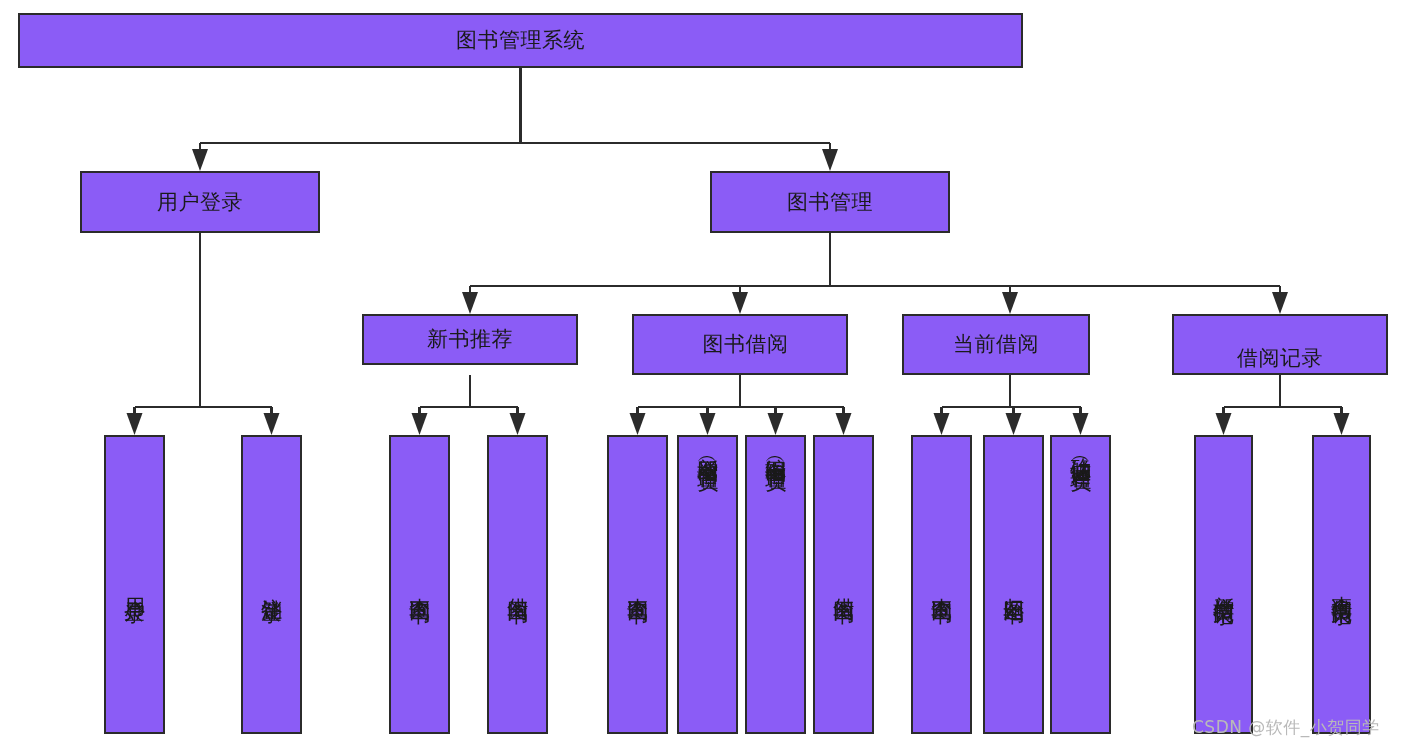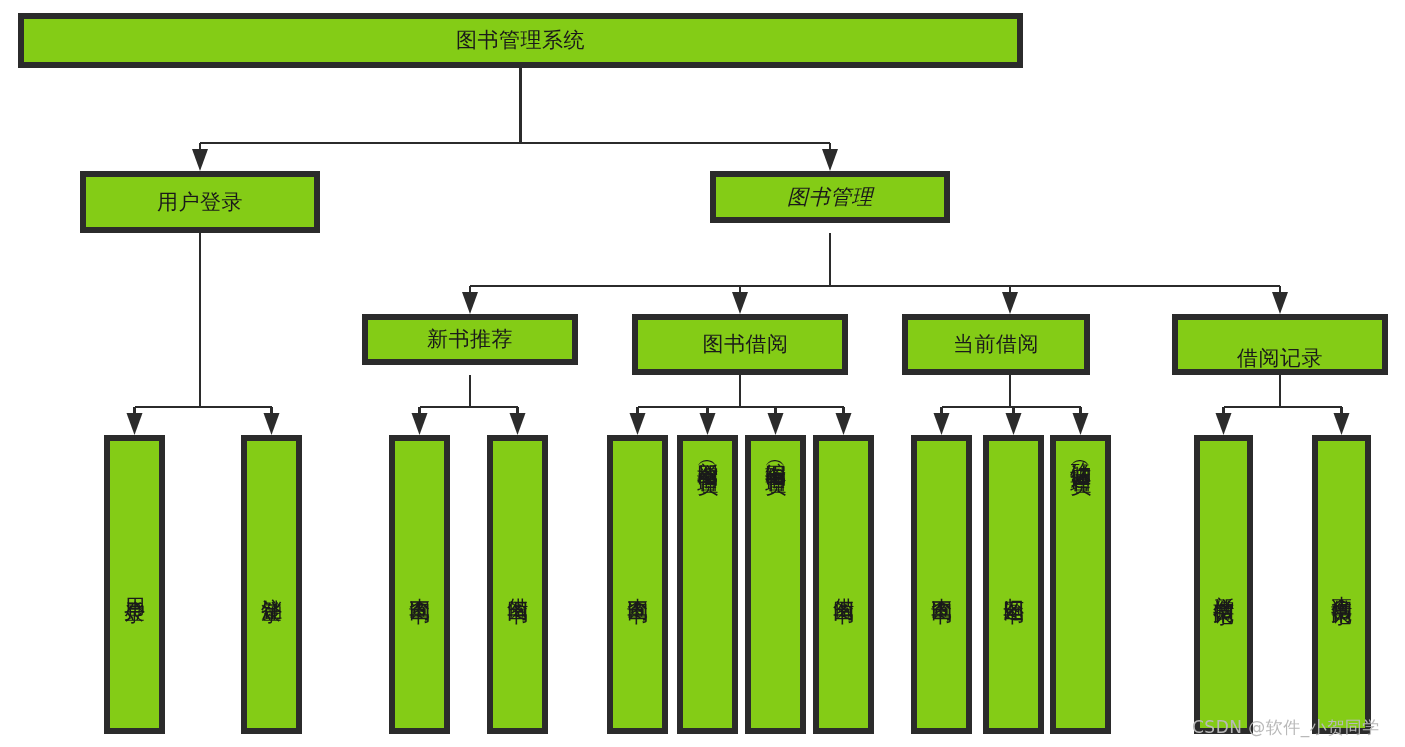--- a/index.html
+++ b/index.html
@@ -22,22 +22,22 @@
   svg#edges {
     position: absolute;
     left: 0;
     top: 0;
     width: 1405px;
     height: 747px;
   }
   .node {
     position: absolute;
     box-sizing: border-box;
-    background: #84cc16;
-    border: 6px solid #0f172a;
+    background: #8b5cf6;
+    border: 2px solid #0f172a;
     display: flex;
     align-items: center;
     justify-content: center;
     overflow: hidden;
   }
   .node-label {
     color: #1a1a1a;
     white-space: nowrap;
     letter-spacing: 0.5px;
   }
@@ -133,21 +133,21 @@
       <polygon points="1333.5,413 1349.5,413 1341.5,435" fill="#2b2b2b"></polygon>
     </svg>
 
   <div id="nodes-layer">
       <div class="node h" style="left: 18px; top: 13px; width: 1005px; height: 55px; border-color: rgb(43, 43, 43);">
         <span class="node-label" style="color: rgb(26, 26, 26);">图书管理系统</span>
       </div>
       <div class="node h" style="left: 80px; top: 171px; width: 240px; height: 62px; border-color: rgb(43, 43, 43);">
         <span class="node-label" style="color: rgb(26, 26, 26);">用户登录</span>
       </div>
-      <div class="node h" style="left: 710px; top: 171px; width: 240px; height: 52px; border-color: rgb(43, 43, 43); font-style: italic;">
+      <div class="node h" style="left: 710px; top: 171px; width: 240px; height: 62px; border-color: rgb(43, 43, 43);">
         <span class="node-label" style="color: rgb(26, 26, 26);">图书管理</span>
       </div>
       <div class="node h" style="left: 362px; top: 314px; width: 216px; height: 51px; border-color: rgb(43, 43, 43);">
         <span class="node-label" style="color: rgb(26, 26, 26);">新书推荐</span>
       </div>
       <div class="node h" style="left: 632px; top: 314px; width: 216px; height: 61px; border-color: rgb(43, 43, 43); padding-left: 11px;">
         <span class="node-label" style="color: rgb(26, 26, 26);">图书借阅</span>
       </div>
       <div class="node h" style="left: 902px; top: 314px; width: 188px; height: 61px; border-color: rgb(43, 43, 43);">
         <span class="node-label" style="color: rgb(26, 26, 26);">当前借阅</span>

